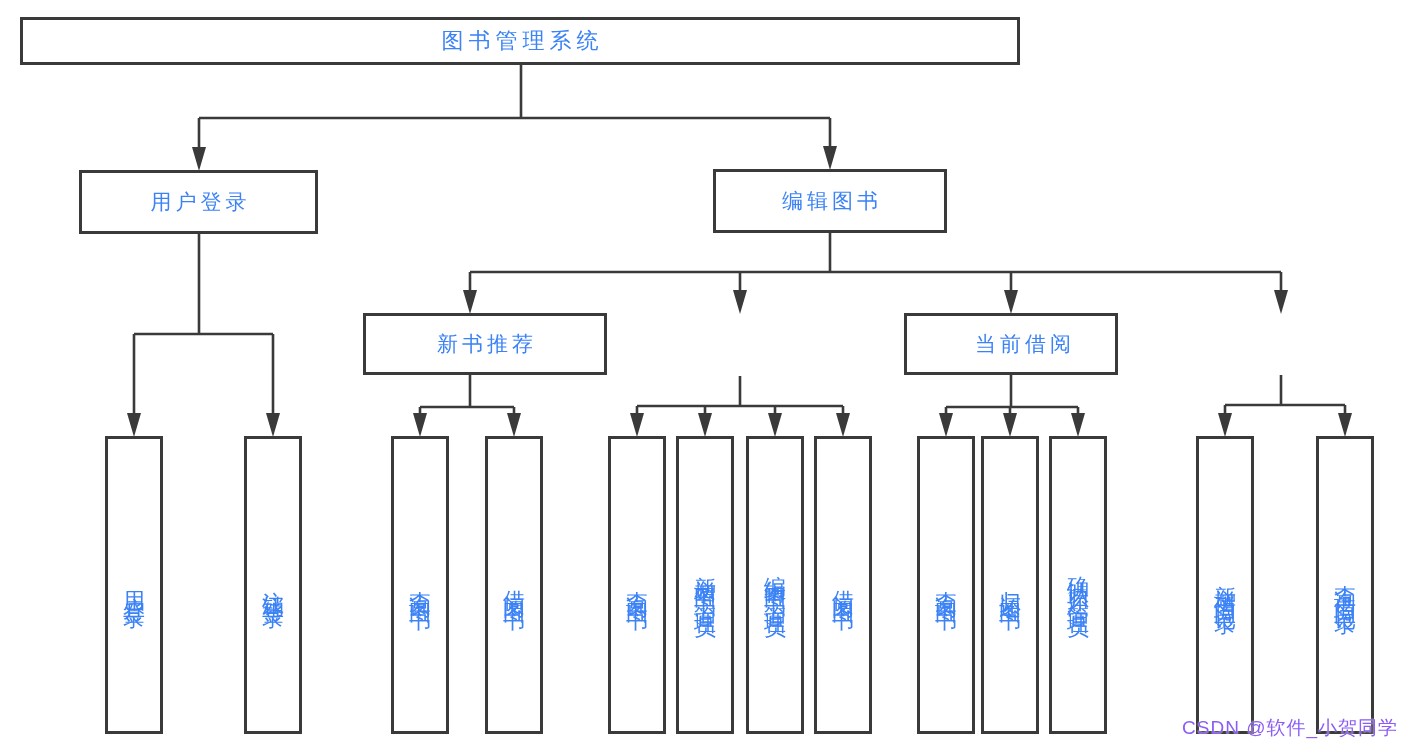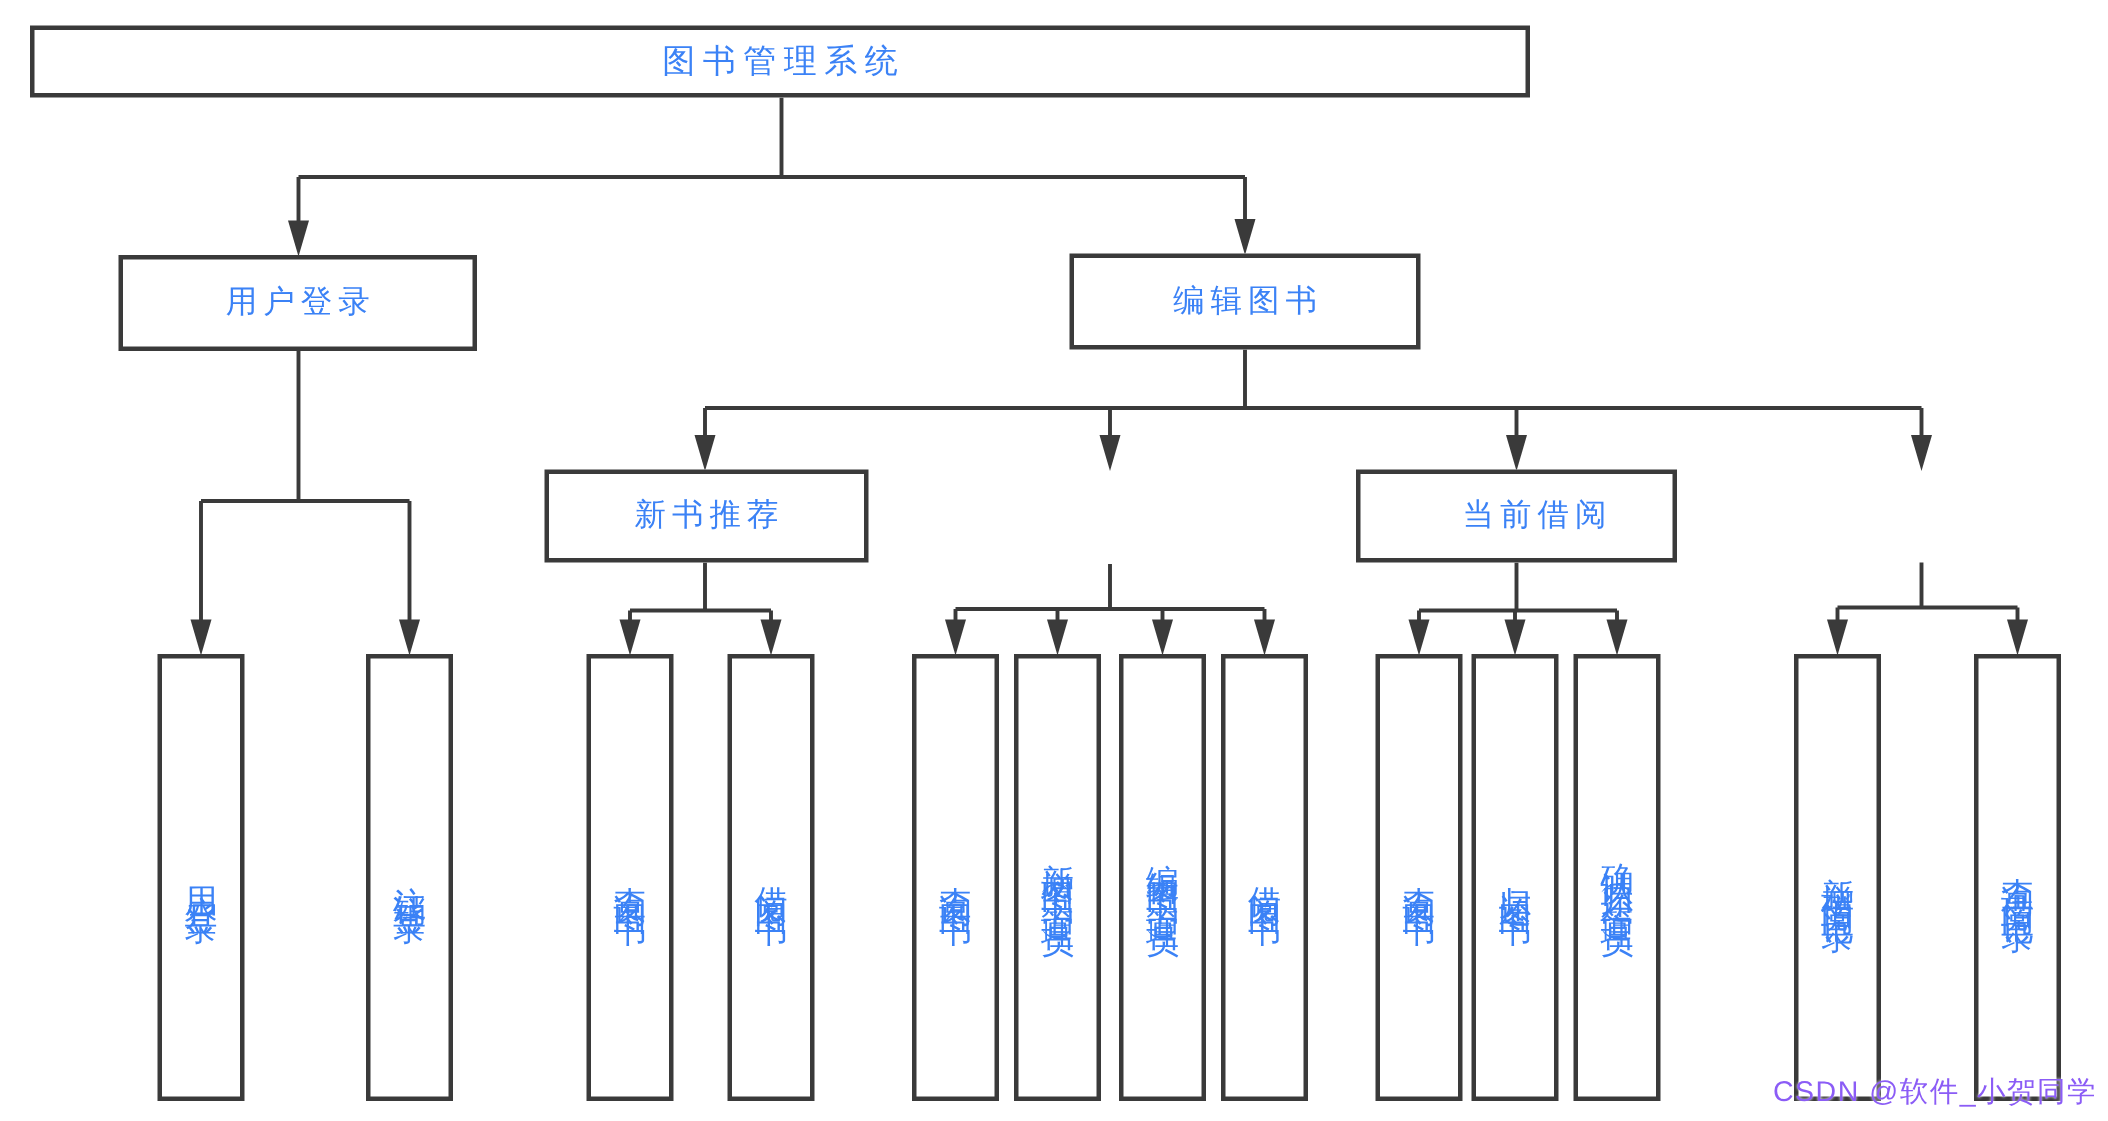--- a/index.html
+++ b/index.html
@@ -76,21 +76,21 @@
       <polygon points="1218,413 1232,413 1225,437"></polygon>
       <polygon points="1338,413 1352,413 1345,437"></polygon>
     </g>
   </svg>
 
   <div class="node title" style="left:20px;top:17px;width:1000px;height:48px;">图书管理系统</div>
 
   <div class="node h" style="left:79px;top:170px;width:239px;height:64px;">用户登录</div>
   <div class="node h" style="left:713px;top:169px;width:234px;height:64px;">编辑图书</div>
 
-  <div class="node h" style="left:363px;top:313px;width:216px;height:62px;">新书推荐</div>
+  <div class="node h" style="left:363px;top:313px;width:244px;height:62px;">新书推荐</div>
   <div class="node h" style="left:904px;top:313px;width:214px;height:62px;padding-left:24px;">当前借阅</div>
 
   <div class="node v" style="left:105px;top:436px;width:58px;height:298px;">用户登录</div>
   <div class="node v" style="left:244px;top:436px;width:58px;height:298px;">注销登录</div>
 
   <div class="node v" style="left:391px;top:436px;width:58px;height:298px;">查询图书</div>
   <div class="node v" style="left:485px;top:436px;width:58px;height:298px;">借阅图书</div>
 
   <div class="node v" style="left:608px;top:436px;width:58px;height:298px;">查询图书</div>
   <div class="node v" style="left:676px;top:436px;width:58px;height:298px;">新增图书（管理员）</div>

